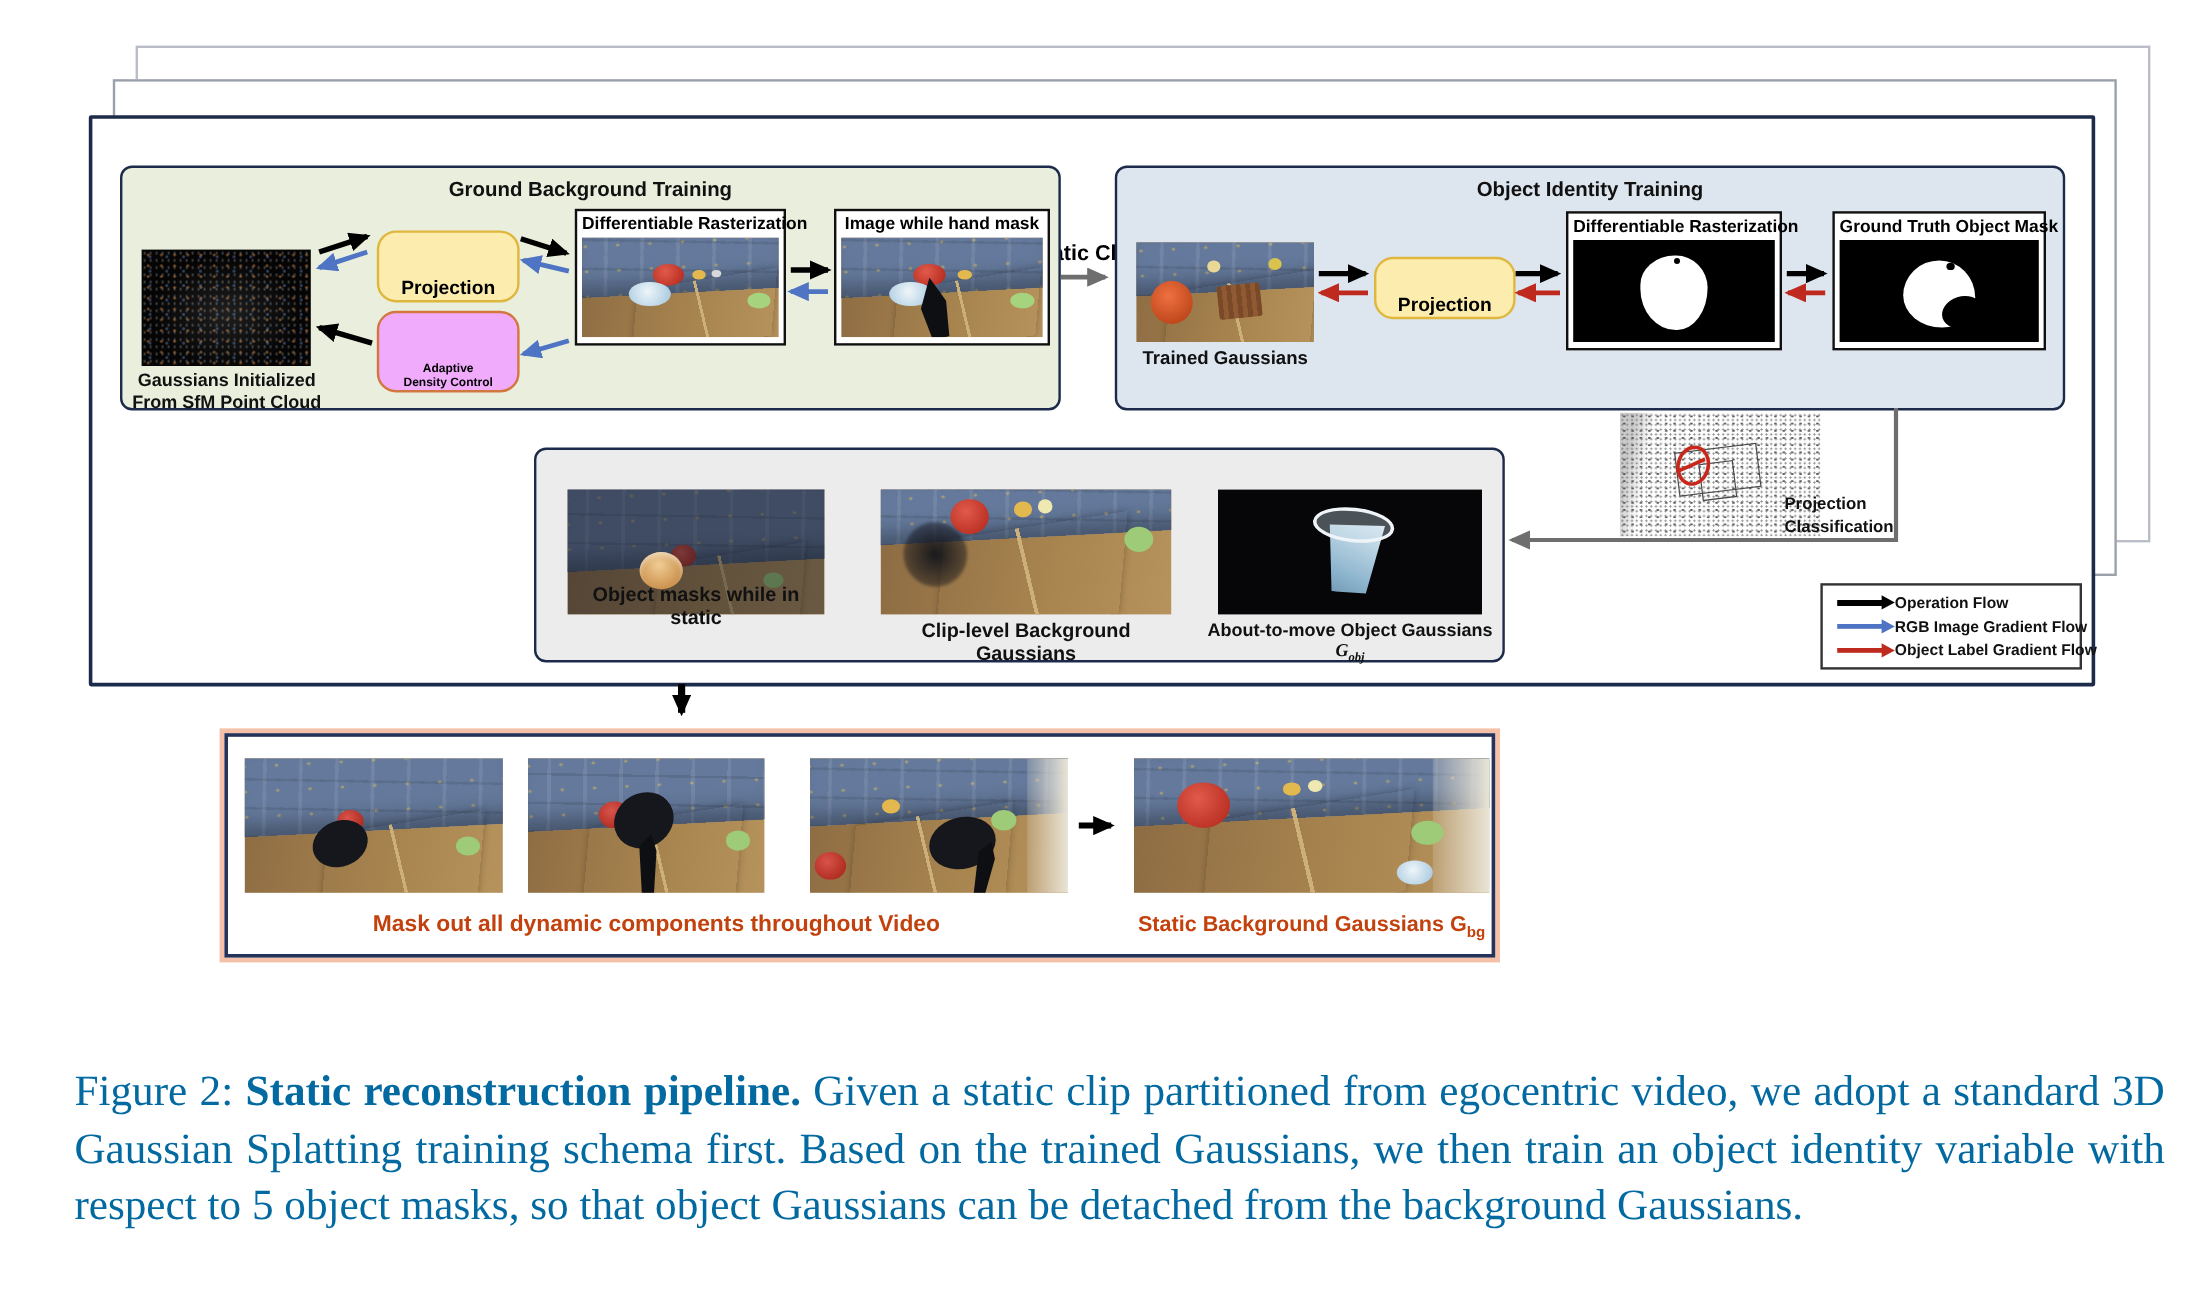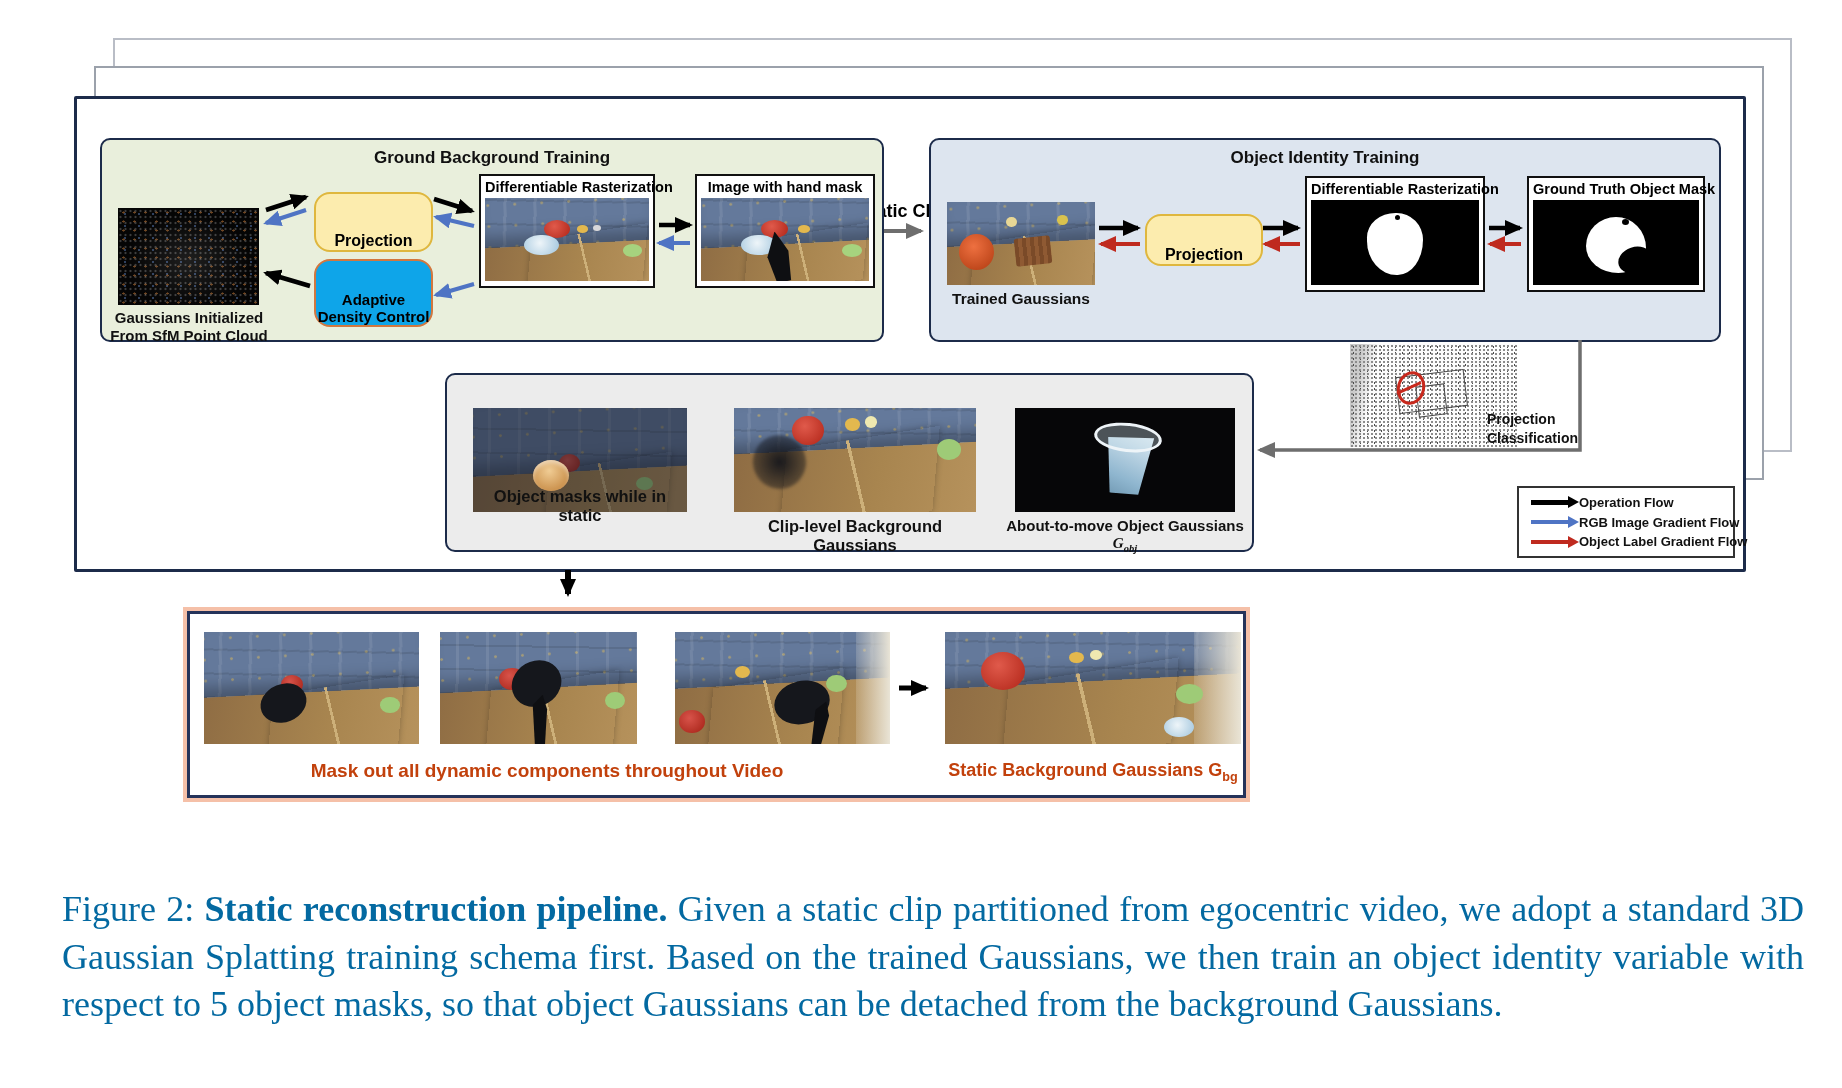--- a/index.html
+++ b/index.html
@@ -20,21 +20,21 @@
   .panel{position:absolute;border:2.5px solid #1c2b4a;border-radius:10px;}
   .panel-title{position:absolute;top:8px;width:100%;text-align:center;font-weight:bold;font-size:17px;color:#111;}
   .p-green{left:100px;top:138px;width:780px;height:200px;background:#e9efdc;}
   .p-blue{left:929px;top:138px;width:788px;height:200px;background:#dde5ef;}
   .p-gray{left:445px;top:373px;width:805px;height:175px;background:#ececec;}
 
   
   .pbox{position:absolute;display:flex;flex-direction:column;align-items:center;justify-content:flex-end;
         font-weight:bold;text-align:center;border-radius:16px;line-height:1.15;}
   .b-proj{background:#fcecae;border:2.5px solid #dfb73e;font-size:16px;}
-  .b-adc{background:#0ea5e9;border:2.5px solid #d2773f;font-size:15px;}
+  .b-adc{background:#f0abfc;border:2.5px solid #d2773f;font-size:10px;}
 
   
   .tbox{position:absolute;background:#fff;border:2.5px solid #101010;box-sizing:border-box;padding:1px 4px 4px 4px;}
   .tbox-title{font-weight:bold;font-size:14.5px;text-align:center;line-height:21px;white-space:nowrap;}
   .tbox-body{position:relative;width:100%;height:calc(100% - 22px);overflow:hidden;}
   .maskarea{background:#000;}
   .blob{position:absolute;background:#fff;}
   .bite{position:absolute;background:#000;border-radius:50%;}
   .dotn{position:absolute;background:#000;border-radius:50%;}
 
@@ -153,21 +153,21 @@
         <div class="ob" style="left:36%;top:26%;width:16%;height:22%;background:radial-gradient(circle at 40% 35%,#e05a4b,#b02417);"></div>
         <div class="ob" style="left:24%;top:44%;width:21%;height:25%;background:radial-gradient(circle at 45% 40%,#eef5f9,#9fc4dc);"></div>
         <div class="ob" style="left:84%;top:56%;width:12%;height:15%;background:#a6d37e;"></div>
         <div class="ob" style="left:56%;top:33%;width:7%;height:9%;background:#e3b84e;"></div>
         <div class="ob" style="left:66%;top:32%;width:5%;height:8%;background:#d8d8da;"></div>
       </div>
     </div>
   </div>
 
   <div class="tbox" style="left:695px;top:174px;width:180px;height:114px;">
-    <div class="tbox-title">Image with hand mask</div>
+    <div class="tbox-title">Image while hand mask</div>
     <div class="tbox-body">
       <div class="photo rel">
         <div class="couch"></div>
         <div class="tabletop" style="left:26%;top:42%;width:72%;height:66%;"></div>
         <div class="ob" style="left:36%;top:26%;width:16%;height:22%;background:radial-gradient(circle at 40% 35%,#e05a4b,#b02417);"></div>
         <div class="ob" style="left:24%;top:44%;width:21%;height:25%;background:radial-gradient(circle at 45% 40%,#eef5f9,#9fc4dc);"></div>
         <div class="ob" style="left:84%;top:56%;width:12%;height:15%;background:#a6d37e;"></div>
         <div class="ob" style="left:58%;top:33%;width:7%;height:9%;background:#e3b84e;"></div>
         <div class="arm" style="left:34%;bottom:-2%;width:26%;height:62%;clip-path:polygon(32% 100%,22% 46%,40% 16%,50% 0,60% 18%,72% 42%,64% 100%);transform:rotate(-12deg);"></div>
       </div>

